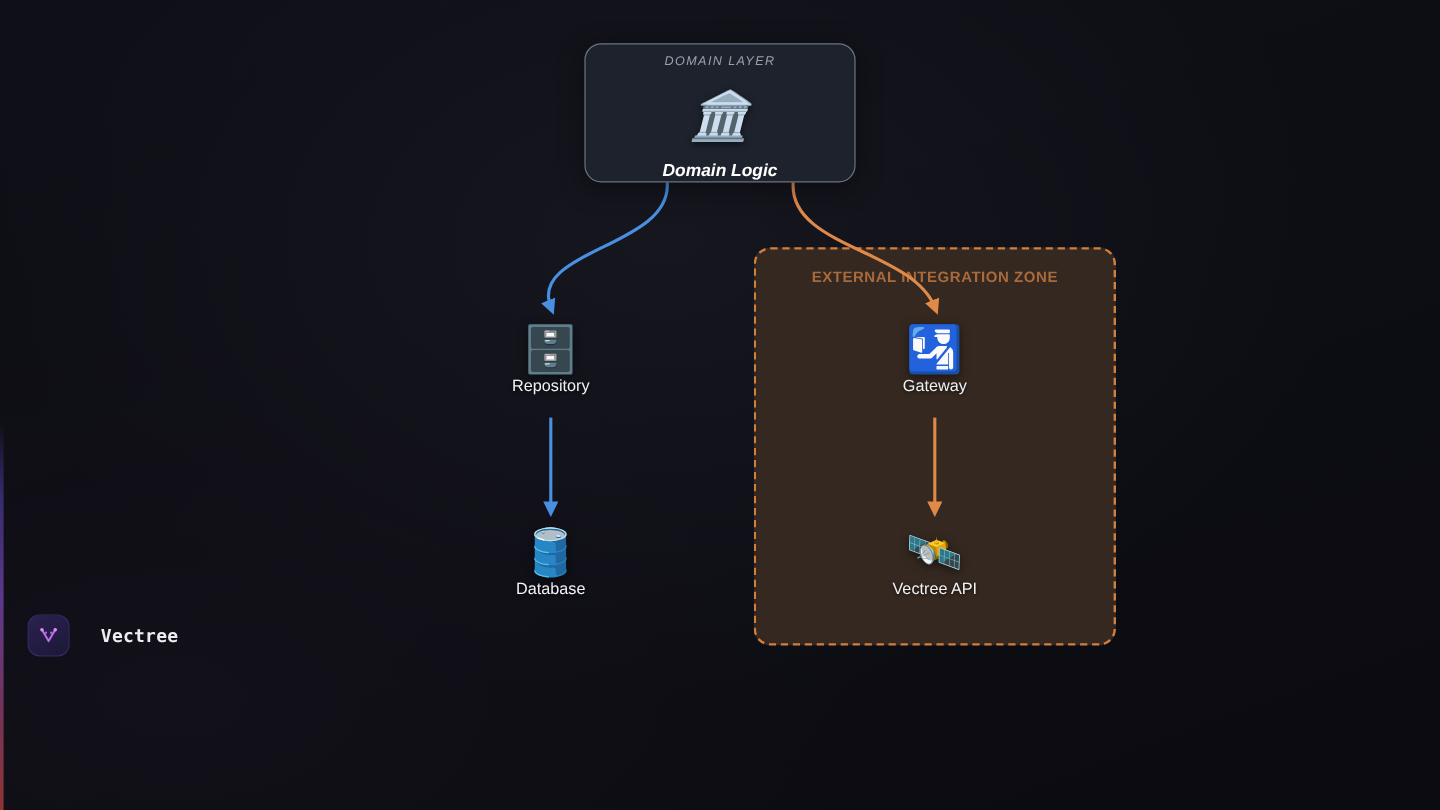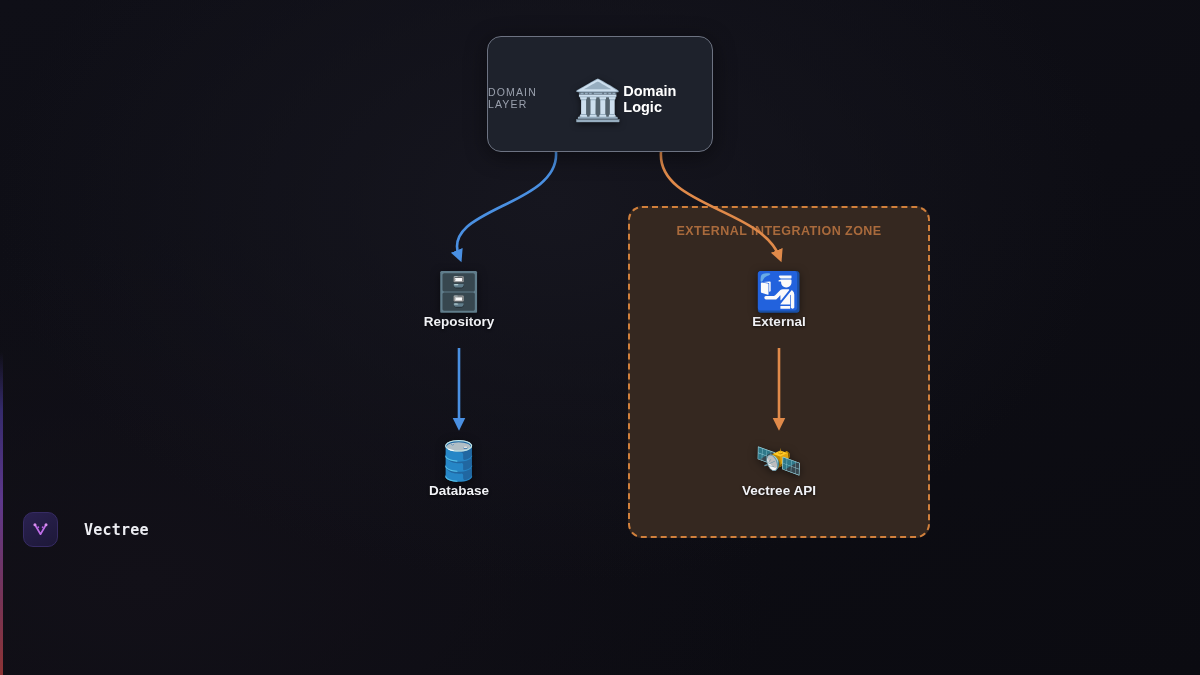--- a/index.html
+++ b/index.html
@@ -31,26 +31,27 @@
   
   #domain-box {
     position: absolute;
     left: 487px; top: 36px;
     width: 226px; height: 116px;
     background: #1e222c;
     border: 1px solid #6d7382;
     border-radius: 14px;
     box-shadow: 0 4px 22px rgba(0,0,0,.45);
     display: flex;
-    flex-direction: row;
+    flex-direction: column;
     align-items: center;
-    justify-content: flex-end;
+    justify-content: space-between;
     padding-top: 8px;
     box-sizing: border-box;
     z-index: 6;
+    font-style: italic;
   }
   .zone-caption {
     font-size: 10.5px;
     letter-spacing: 1.15px;
     font-weight: 400;
     color: #9aa0ad;
     text-transform: uppercase;
   }
   #domain-emoji {
     font-size: 40px;
@@ -106,21 +107,21 @@
     text-align: center;
     z-index: 5;
   }
   .node-emoji {
     font-size: 38px;
     line-height: 44px;
     filter: drop-shadow(0 2px 4px rgba(0,0,0,.5));
   }
   .node-label {
     font-size: 13.5px;
-    font-weight: 700;
+    font-weight: 400;
     color: #f2f3f7;
     margin-top: 0px;
     text-shadow: 0 1px 3px rgba(0,0,0,.7);
   }
   #node-repository { left: 459px; top: 270px; }
   #node-database   { left: 459px; top: 439px; }
   #node-gateway    { left: 779px; top: 270px; }
   #node-externalapi{ left: 779px; top: 439px; }
 
   
@@ -222,21 +223,21 @@
     <div class="node-label">Repository</div>
   </div>
 
   <div class="node" id="node-database">
     <div class="node-emoji">🛢️</div>
     <div class="node-label">Database</div>
   </div>
 
   <div class="node" id="node-gateway">
     <div class="node-emoji">🛂</div>
-    <div class="node-label">External</div>
+    <div class="node-label">Gateway</div>
   </div>
 
   <div class="node" id="node-externalapi">
     <div class="node-emoji">🛰️</div>
     <div class="node-label">Vectree API</div>
   </div>
 
   <div id="brand">
     <div id="brand-mark">
       <svg width="19" height="19" viewBox="0 0 24 24">

